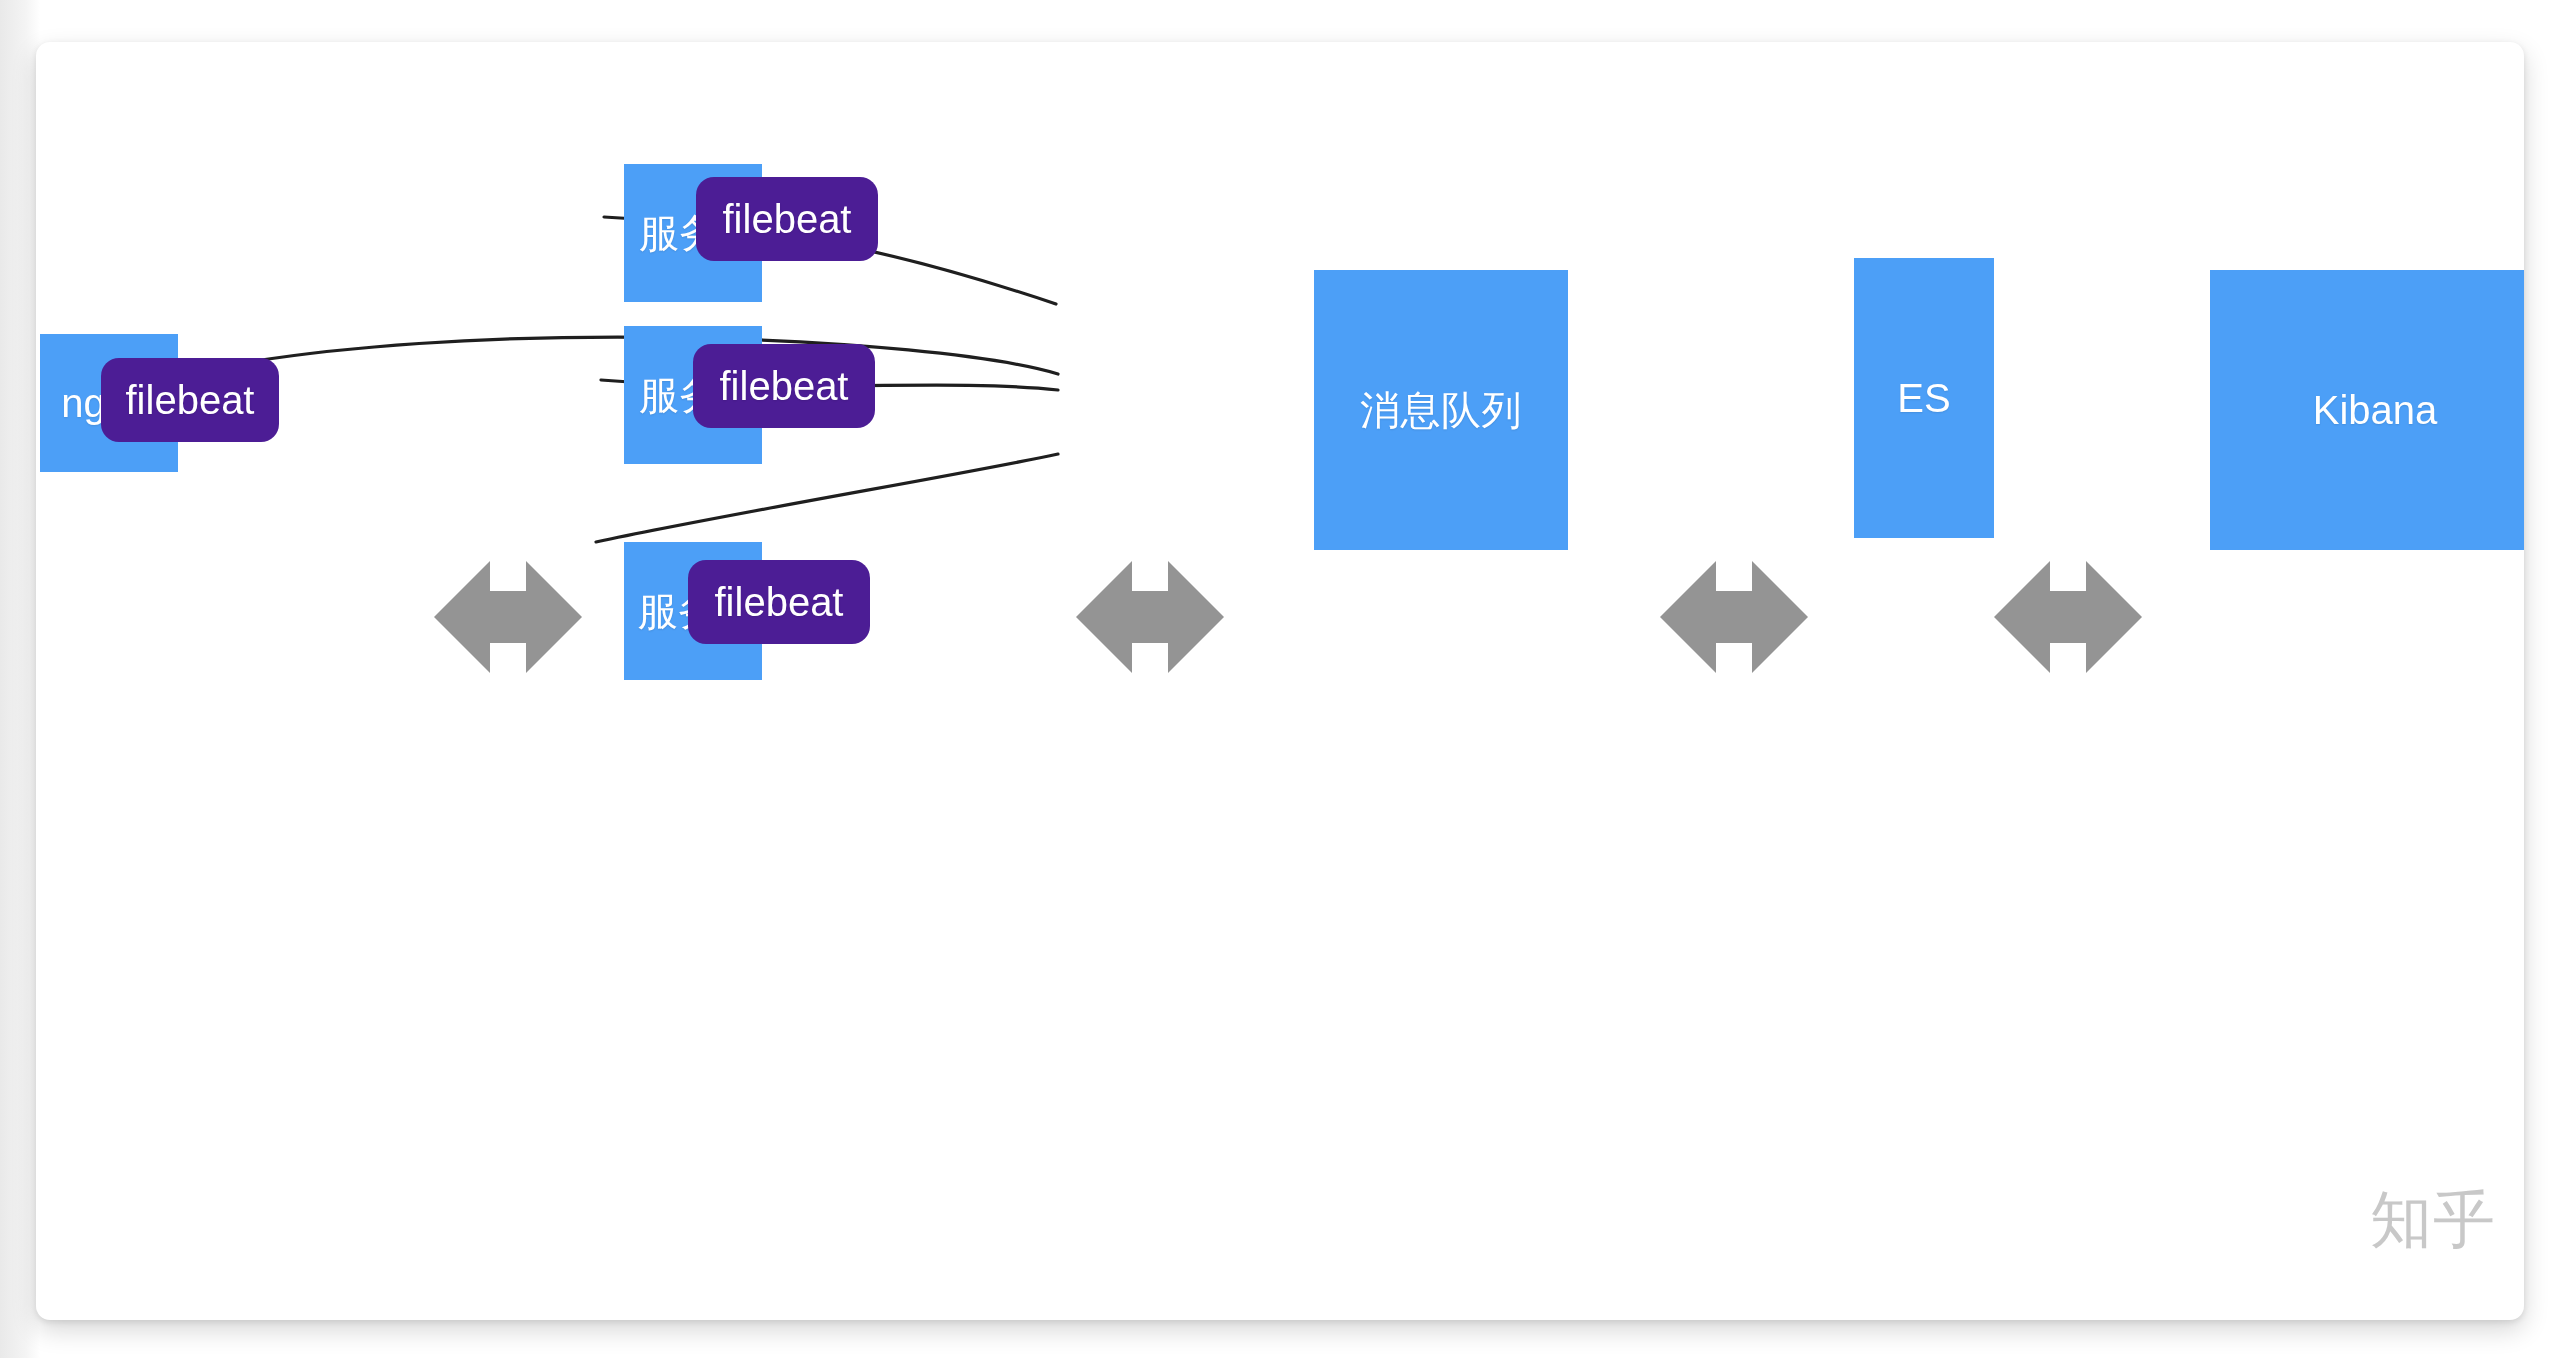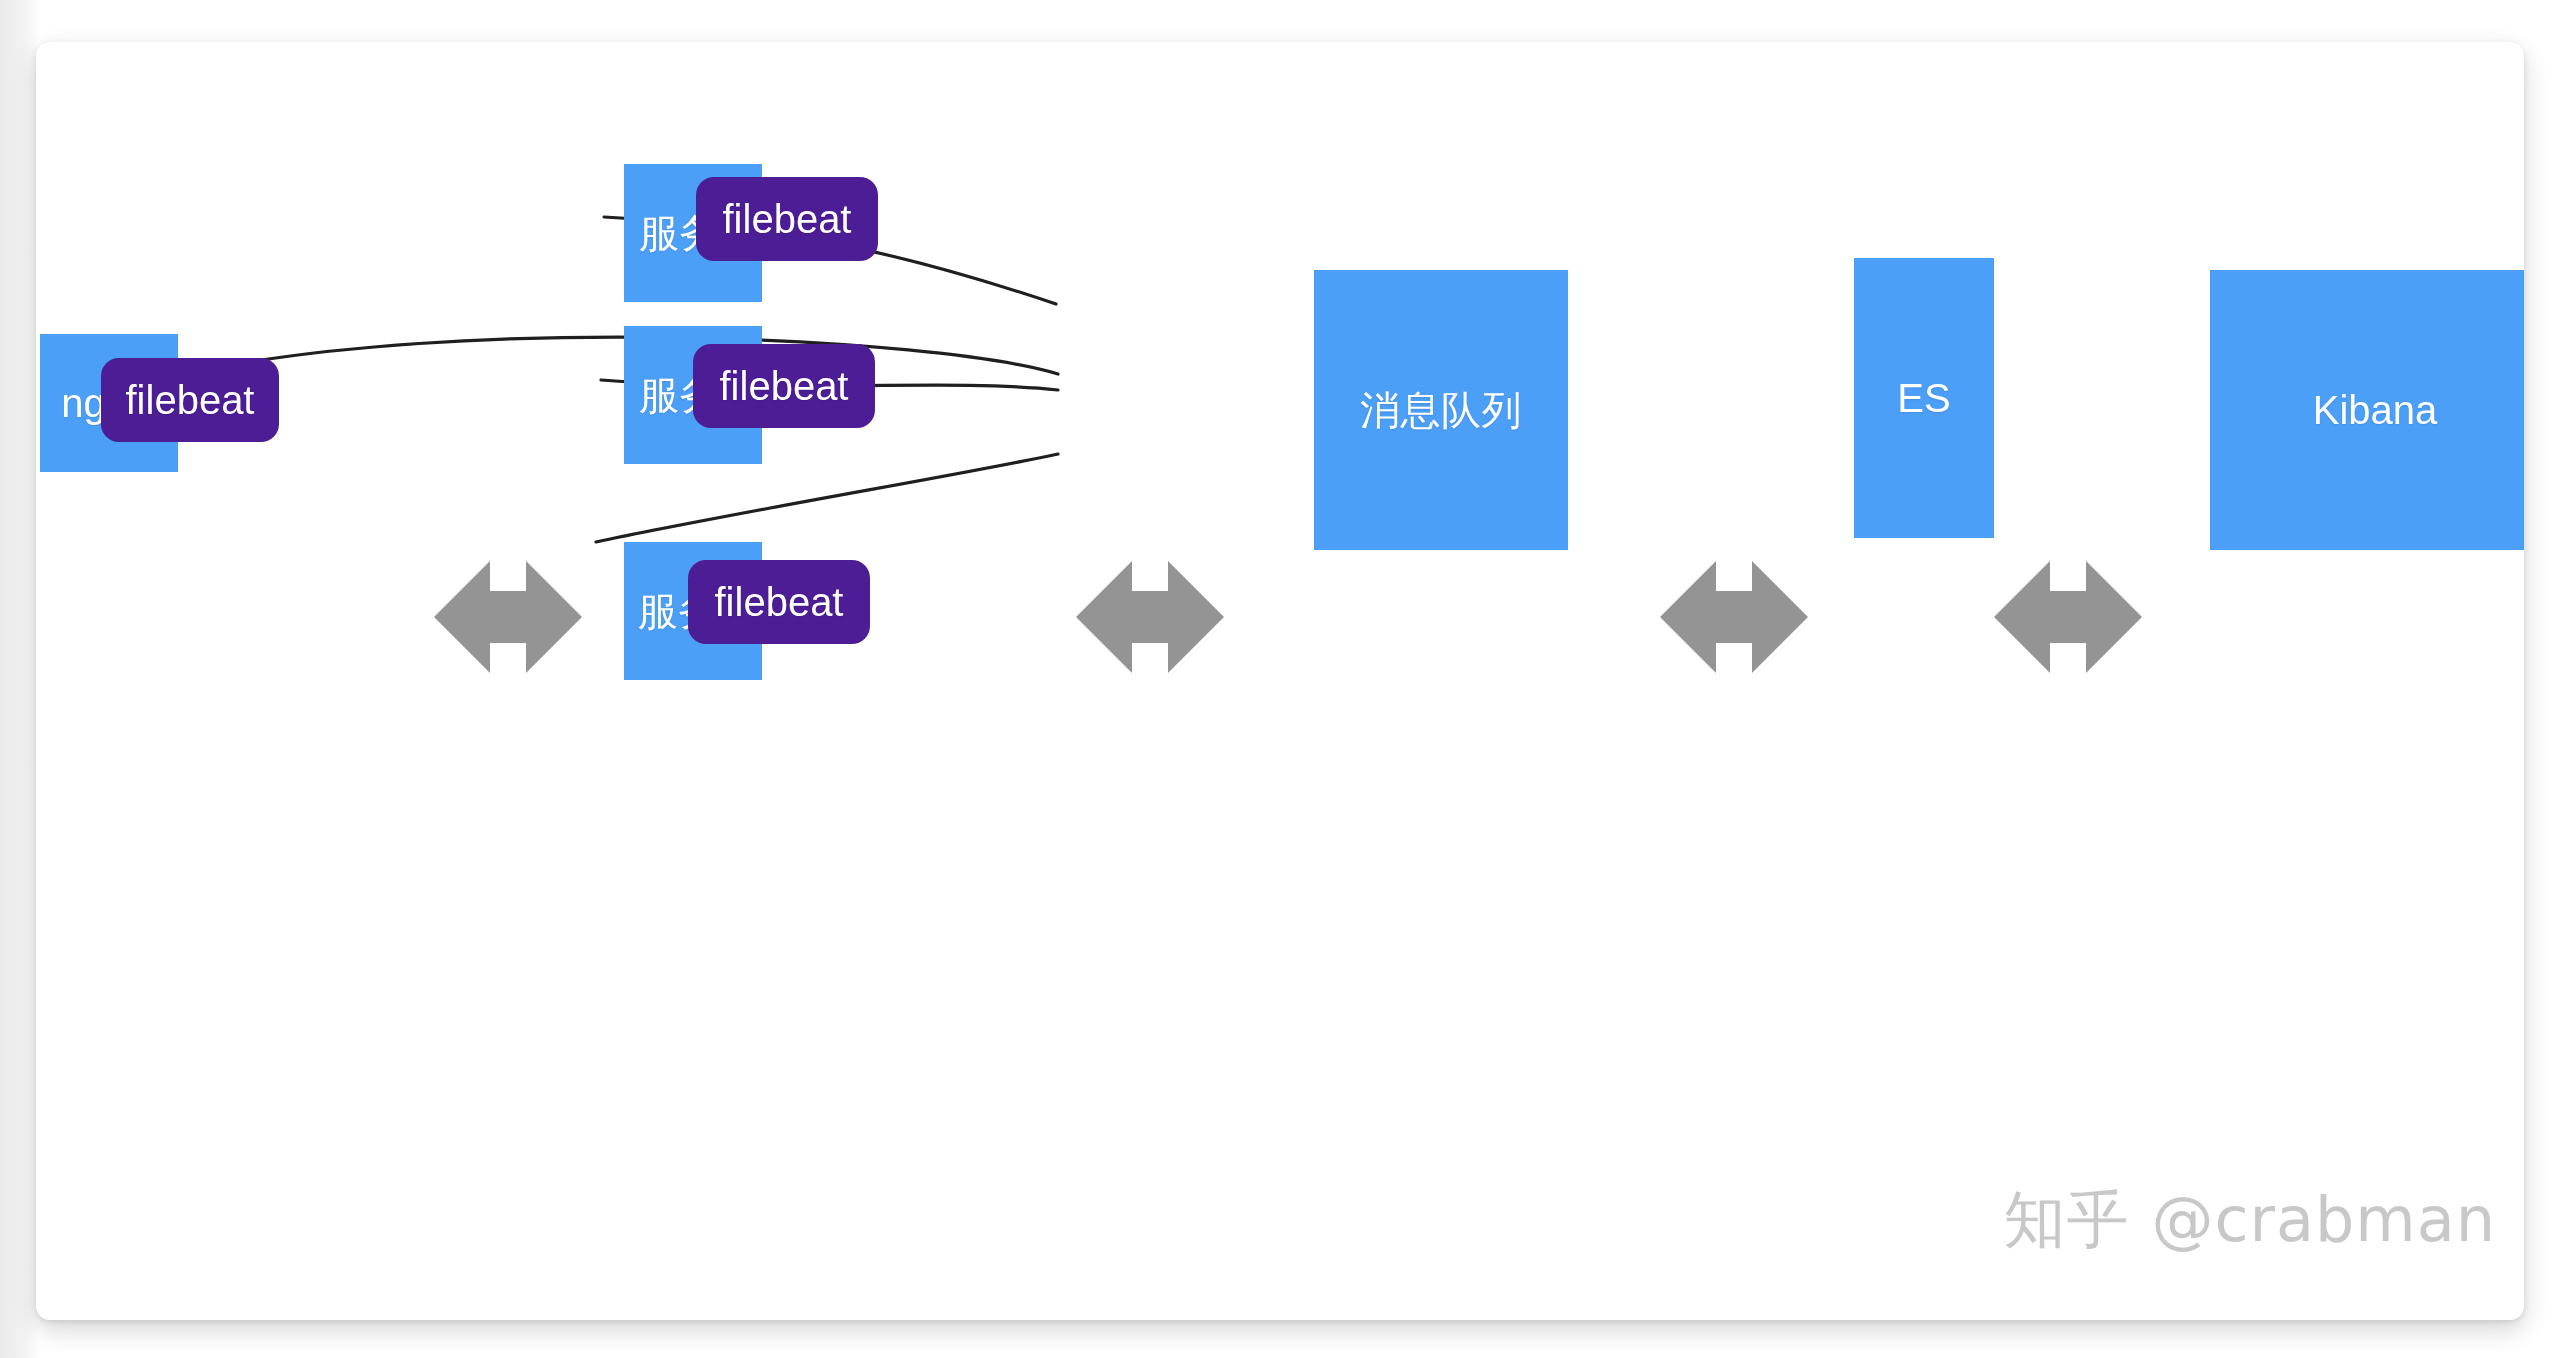--- a/index.html
+++ b/index.html
@@ -196,18 +196,17 @@
           <path fill="#949494" d="M 0,62 L 56,6 L 56,36 L 92,36 L 92,6 L 148,62 L 92,118 L 92,88 L 56,88 L 56,118 Z"></path>
         </svg>
       </div>
 
       <div class="node box-blue" style="left:2174px; top:228px; width:330px; height:280px;">
         <span class="label-en">Kibana</span>
       </div>
 
       <div id="watermark">
         <span class="wm-cn">知乎</span>
-        <span class="wm-handle">@crabman</span>
       </div>
 
     </div>
   </div>
 </div>
 
 </body></html>

